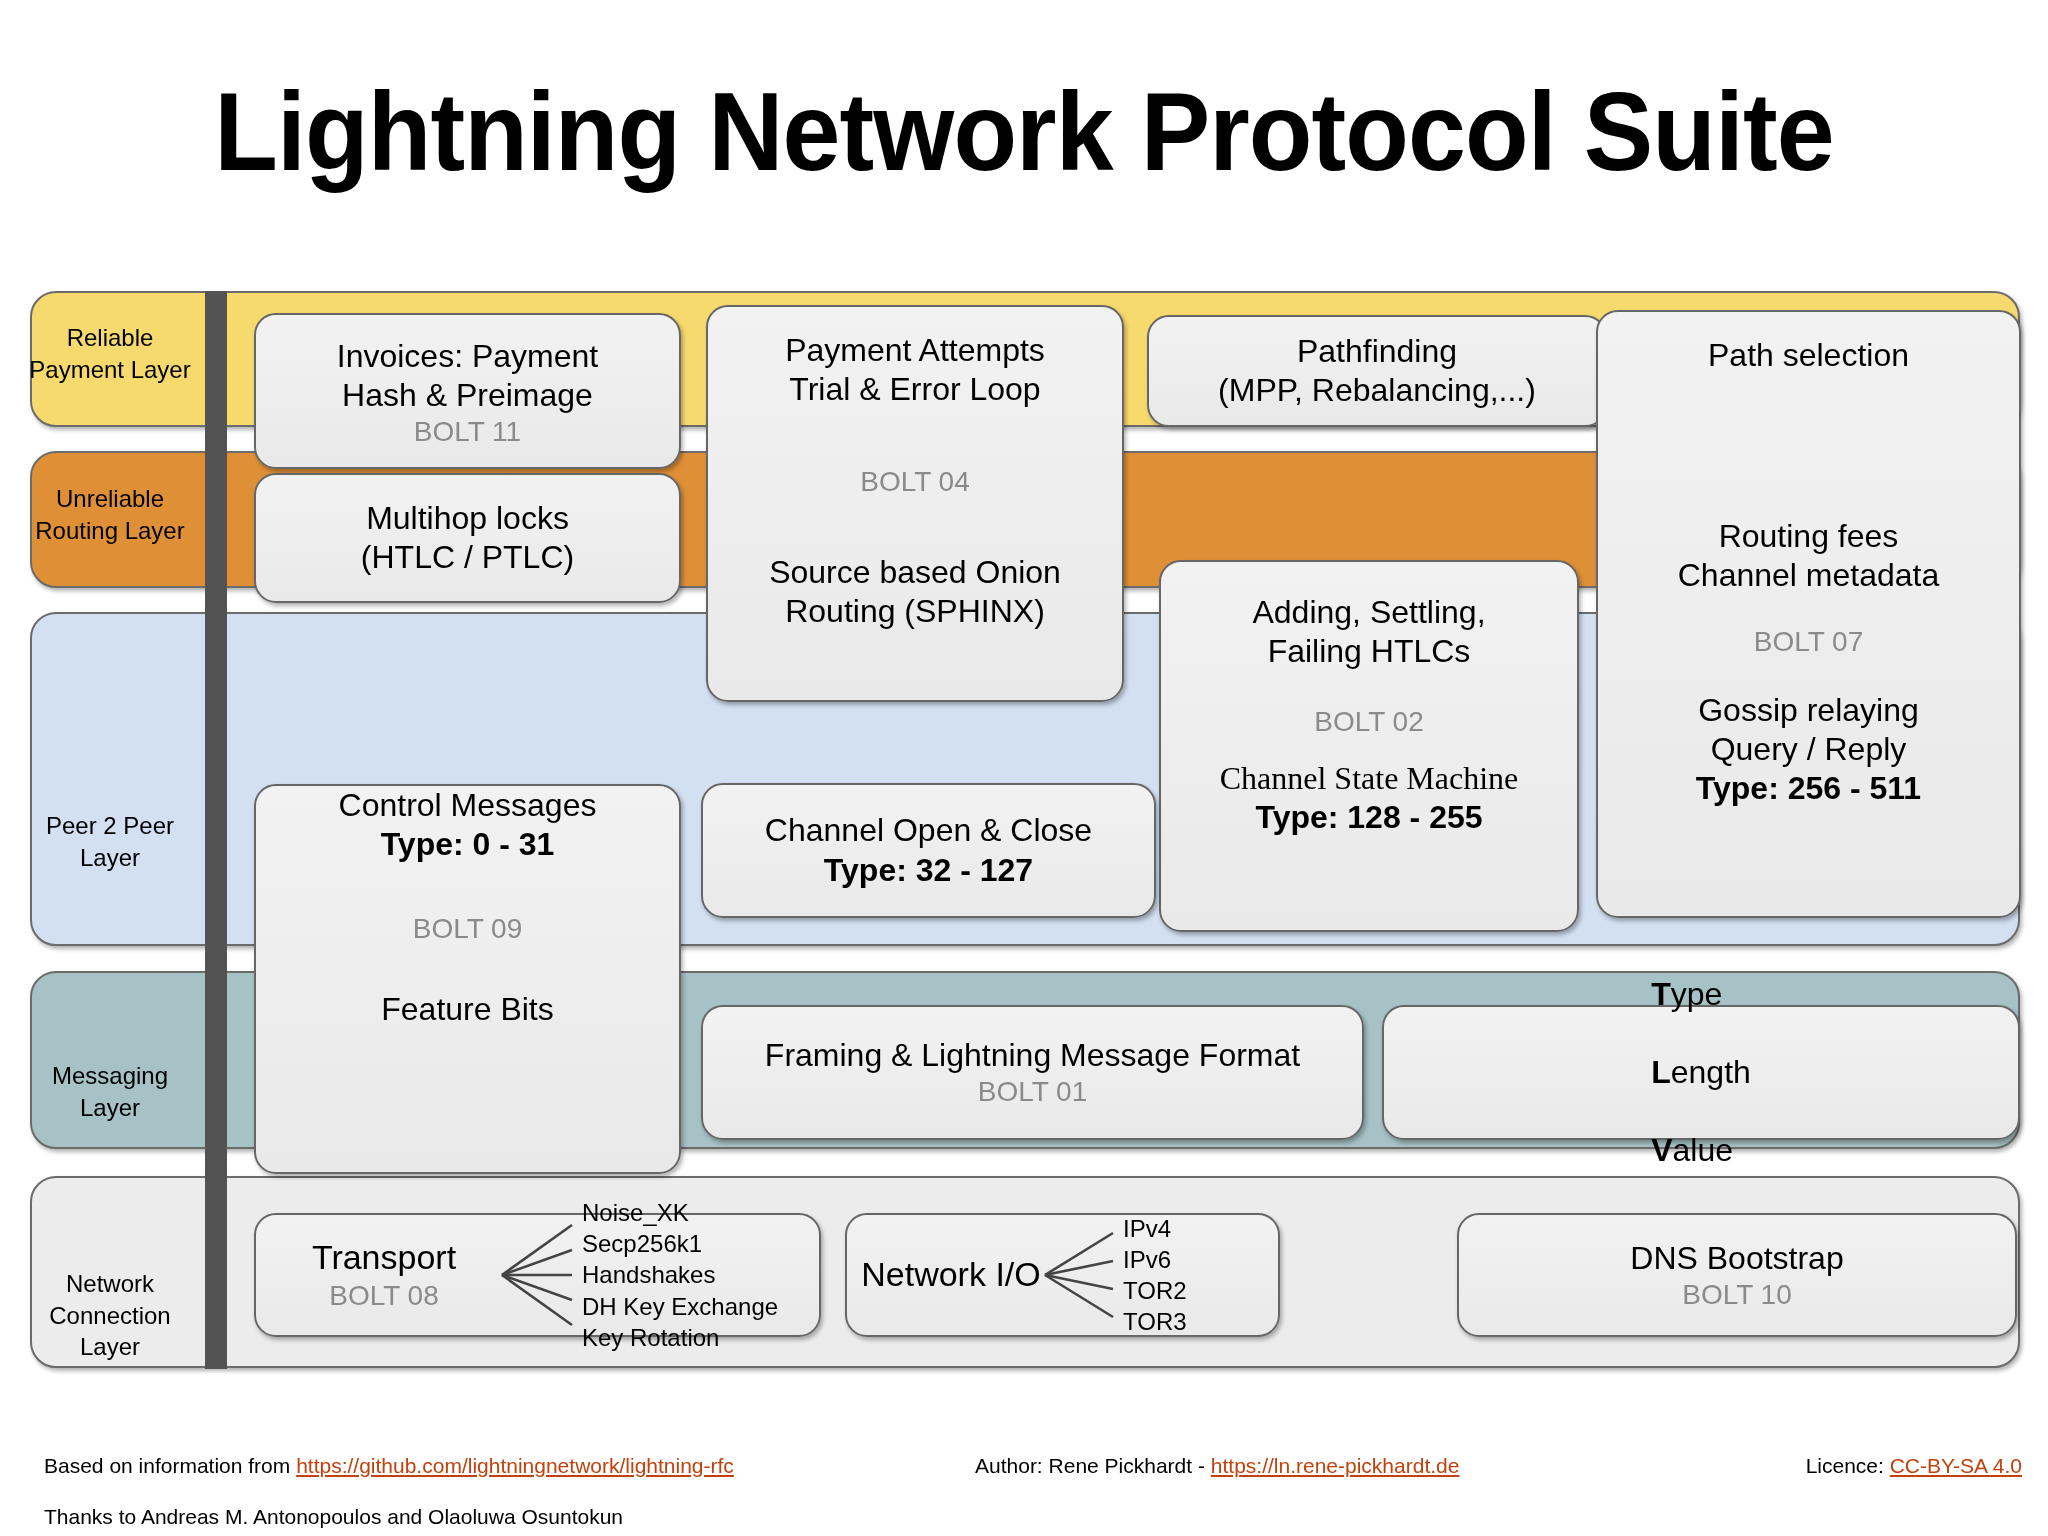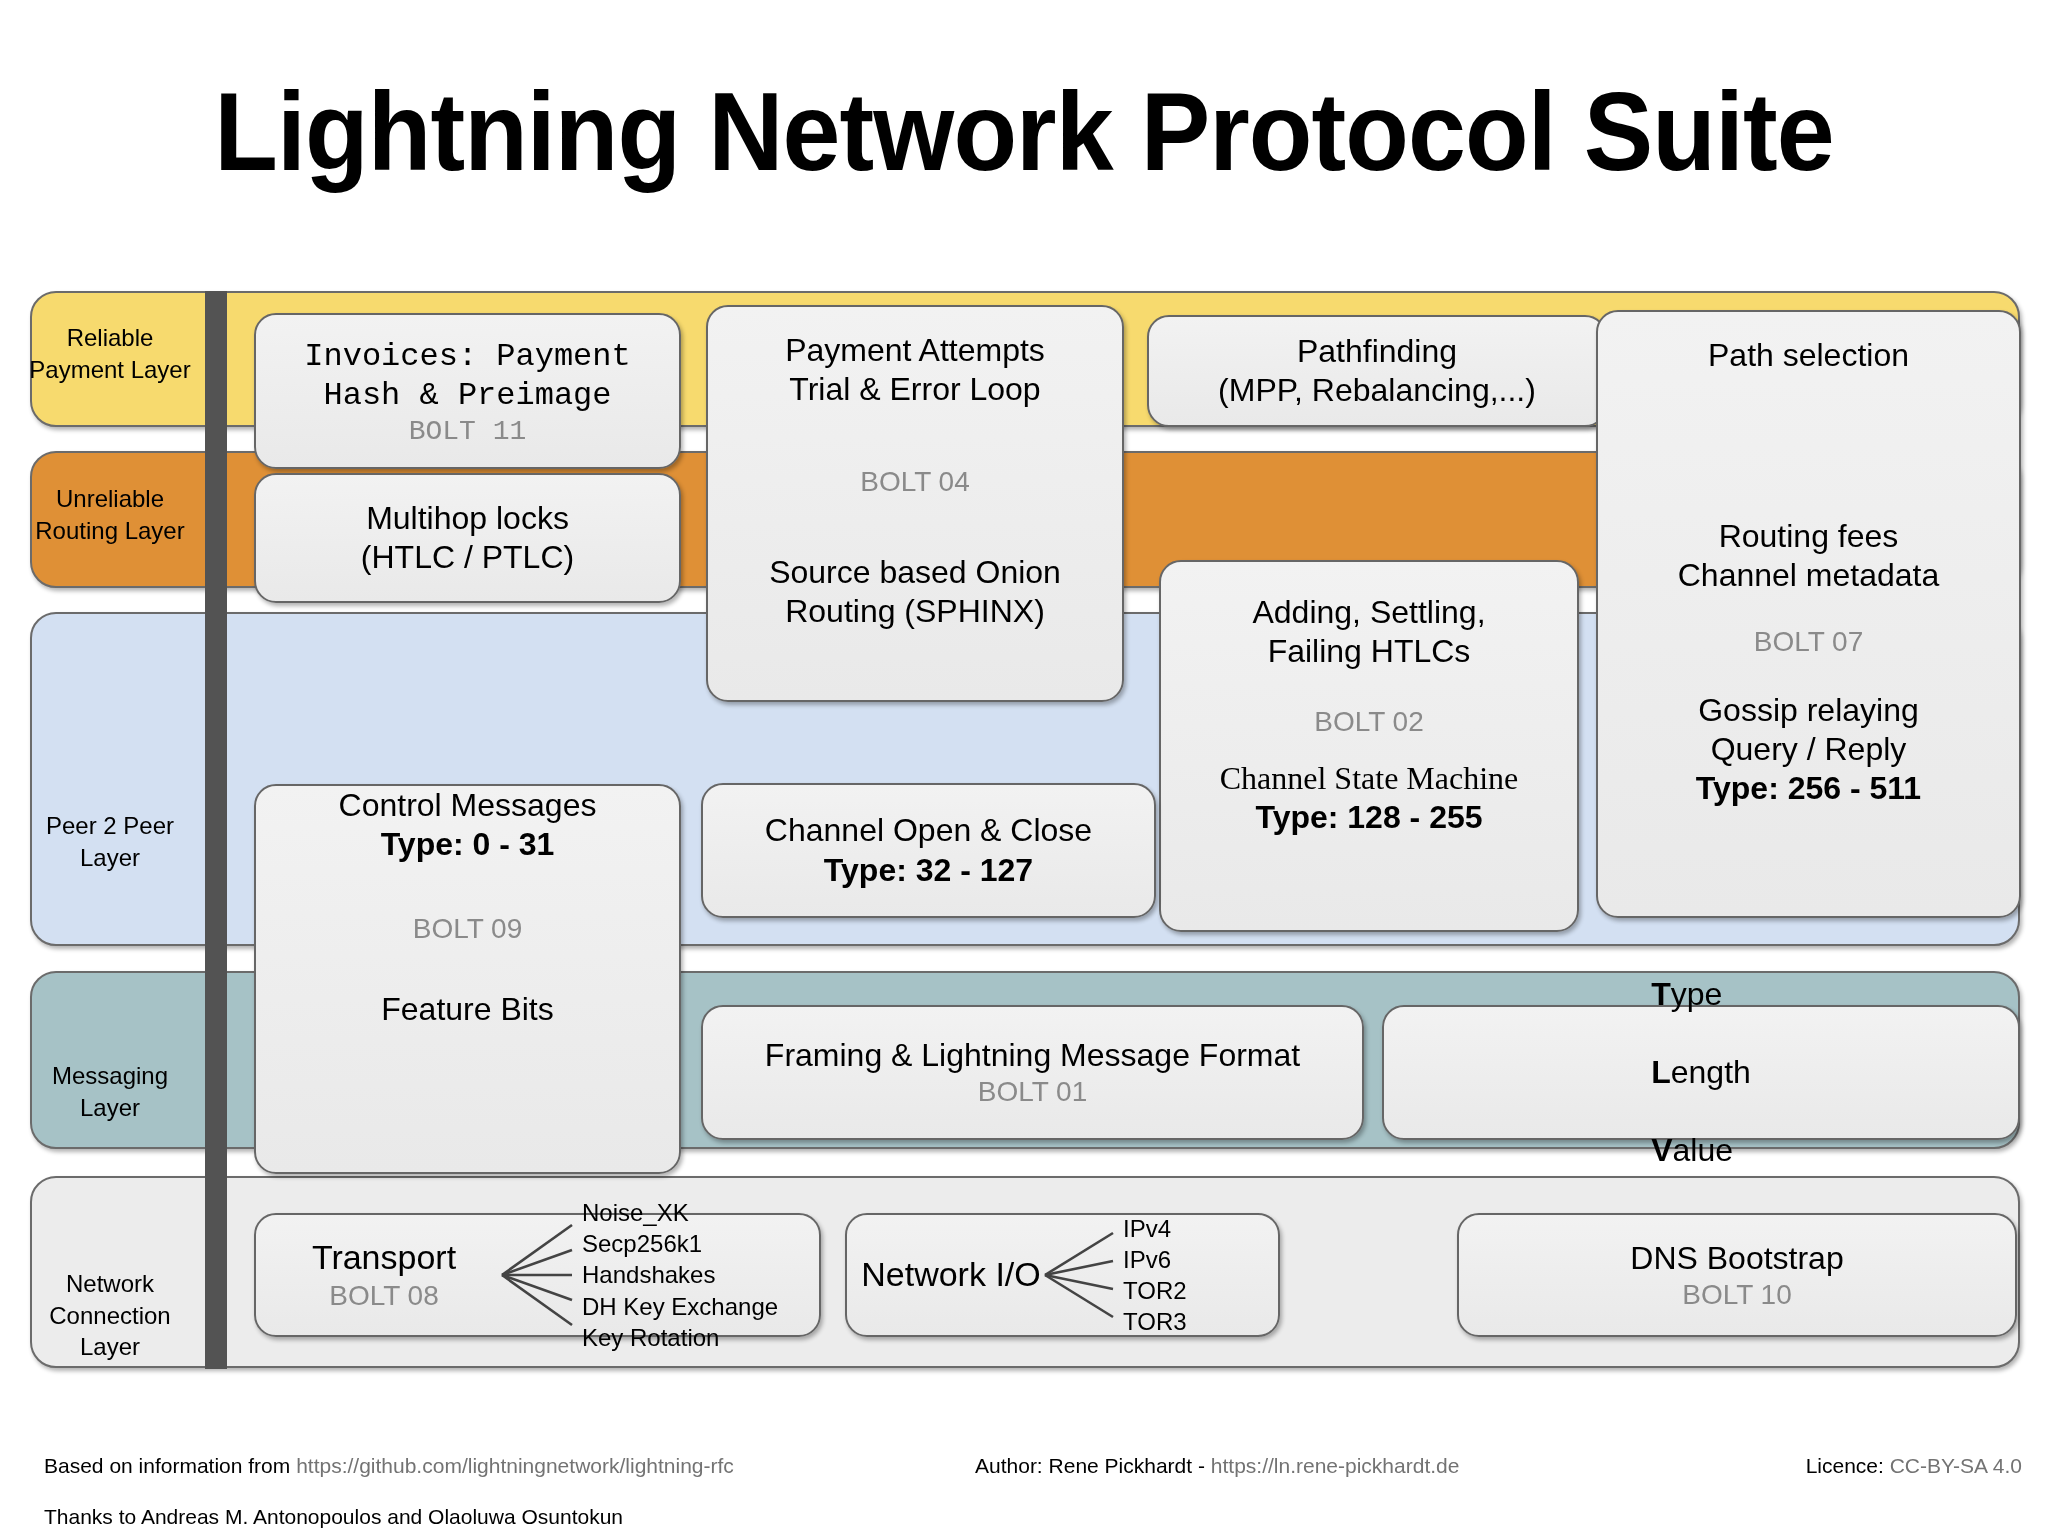--- a/index.html
+++ b/index.html
@@ -79,21 +79,21 @@
   }
   .box .typ{
     font-size:32px;
     font-weight:bold;
     text-align:center;
     line-height:1.22;
   }
 
   
   .footer{position:absolute;left:0;width:2048px;font-size:21px;color:#000;}
-  .footer a,.lnk{color:#737373;}
+  .footer a,.lnk{color:#c2410c;text-decoration:underline;}
   .fanlabels{font-size:24px;line-height:1.30;white-space:pre-line;}
 </style>
 </head>
 <body>
 
 <div id="stage">
 
   <div class="title">Lightning Network Protocol Suite</div>
 
   <div class="band" style="left:30px;top:291px;width:1990px;height:136px;background:#f7da6e;"></div>
@@ -111,21 +111,21 @@
 Routing
 Layer</div>
   <div class="band-label" style="left:20px;top:810px;">Peer 2 Peer
 Layer</div>
   <div class="band-label" style="left:20px;top:1060px;">Messaging
 Layer</div>
   <div class="band-label" style="left:20px;top:1268px;">Network
 Connection
 Layer</div>
 
-  <div class="box" style="left:254px;top:313px;width:427px;height:156px;justify-content:center;padding-top:4px;font-family:Liberation Mono, monospace;">
+  <div class="box" style="left:254px;top:313px;width:427px;height:156px;justify-content:center;padding-top:4px;">
     <div class="ttl">Invoices: Payment
 Hash &amp; Preimage</div>
     <div class="bolt">BOLT 11</div>
   </div>
 
   <div class="box" style="left:706px;top:305px;width:418px;height:397px;justify-content:flex-start;padding-top:24px;">
     <div class="ttl">Payment Attempts
 Trial &amp; Error Loop</div>
     <div class="bolt" style="margin-top:56px;">BOLT 04</div>
     <div class="ttl" style="margin-top:54px;">Source based Onion

